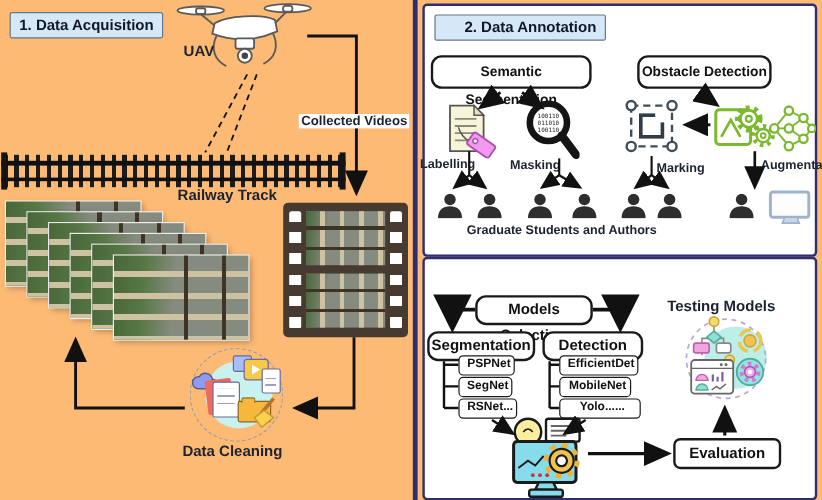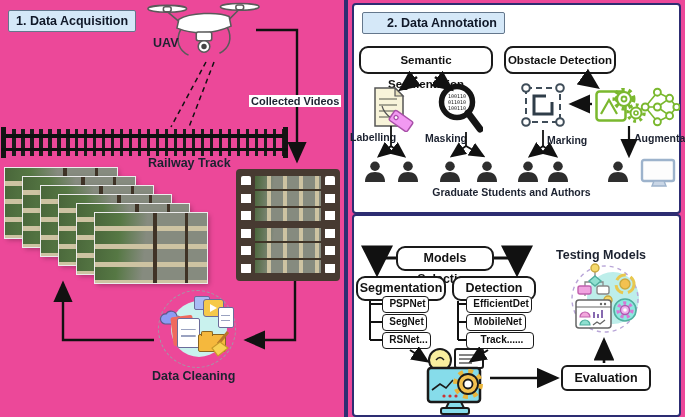--- a/index.html
+++ b/index.html
@@ -1,37 +1,37 @@
 <!DOCTYPE html>
 <html><head>
 <meta charset="utf-8">
 <style>
   html,body{margin:0;padding:0;background:#fff;}
-  #canvas{position:relative;width:685px;height:417px;background:#ec4899;overflow:hidden;
+  #canvas{position:relative;width:685px;height:417px;background:#fdba74;overflow:hidden;
           font-family:"Liberation Sans",sans-serif;}
   
   .sec{position:absolute;box-sizing:border-box;border:2.5px solid #2d2d72;border-radius:4px;background:#fff;}
   #sec2{left:352px;top:3px;width:329px;height:211px;}
   #sec3{left:352px;top:214px;width:329px;height:203px;}
   #divider{position:absolute;left:344px;top:0;width:3.5px;height:417px;background:#2d2d72;}
   
   .title{position:absolute;background:#d5e8f8;border:1.5px solid #64778c;border-radius:2px;
          font-weight:bold;font-size:12.5px;line-height:20px;color:#101828;padding:0 7px;white-space:nowrap;}
   #t1{left:8px;top:10px;}
   #t2{left:362px;top:12px;padding-left:24px;}
   #t3{left:362px;top:220px;}
   
   .lbl{position:absolute;font-weight:bold;color:#1c2230;white-space:nowrap;}
   .lbl12{font-size:12.5px;}
   .lbl10{font-size:10.5px;}
   
   .pbox{position:absolute;box-sizing:border-box;border:2px solid #1a1a1a;border-radius:9px;background:#fff;
         font-weight:bold;color:#111;text-align:center;}
   #b-semseg{left:359px;top:46px;width:134px;height:28px;font-size:11.5px;line-height:24px;}
-  #b-obstacle{left:504px;top:46px;width:112px;height:28px;font-size:11.5px;line-height:24px;}
+  #b-obstacle{left:531px;top:46px;width:112px;height:28px;font-size:11.5px;line-height:24px;}
   #b-models{left:396px;top:246px;width:98px;height:25px;font-size:12.5px;line-height:21px;}
   #b-seg{left:356px;top:276px;width:90px;height:25px;font-size:12.5px;line-height:21px;}
   #b-det{left:452px;top:276px;width:84px;height:25px;font-size:12.5px;line-height:21px;}
   #b-eval{left:561px;top:365px;width:90px;height:26px;font-size:12.5px;line-height:22px;border-radius:6px;}
   
   .mbox{position:absolute;box-sizing:border-box;height:17px;border:1.5px solid #1a1a1a;border-radius:4px;background:#fff;
         font-weight:bold;font-size:10px;line-height:14px;color:#111;padding-left:4px;white-space:nowrap;text-align:center;}
   
   #track{position:absolute;left:3px;top:129px;width:283px;height:27px;
          background:repeating-linear-gradient(90deg,#1c1c1c 0 3.5px,transparent 3.5px 9px);}
@@ -254,32 +254,32 @@
   <svg class="person" style="left:546px;top:161px">
       <use href="#sym-person"></use>
     </svg>
   <svg class="person" style="left:606px;top:161px">
       <use href="#sym-person"></use>
     </svg>
   <svg id="gmon" width="38" height="30" viewBox="0 0 38 30">
     <rect x="2" y="2" width="32" height="21" rx="2" fill="#fdfdfd" stroke="#9db3cc" stroke-width="2.4"></rect>
     <path d="M14,23 h10 l2,5 h-14 z" fill="#c9d6e6" stroke="#9db3cc" stroke-width="1.4"></path>
   </svg>
-  <div class="lbl lbl10" style="left:409px;top:186px;width:205px;text-align:center">Graduate Students and Authors</div>
+  <div class="lbl lbl10" style="left:389px;top:186px;width:205px;text-align:left">Graduate Students and Authors</div>
 
   <div class="pbox" id="b-models">Models Selection</div>
   <div class="pbox" id="b-seg">Segmentation</div>
   <div class="pbox" id="b-det">Detection</div>
 
   <div class="mbox" style="left:382px;top:296px;width:47px">PSPNet</div>
   <div class="mbox" style="left:382px;top:314px;width:45px">SegNet</div>
   <div class="mbox" style="left:382px;top:332px;width:49px">RSNet...</div>
   <div class="mbox" style="left:466px;top:296px;width:66px">EfficientDet</div>
   <div class="mbox" style="left:466px;top:314px;width:60px">MobileNet</div>
-  <div class="mbox" style="left:466px;top:332px;width:68px">Track......</div>
+  <div class="mbox" style="left:466px;top:332px;width:68px">Yolo......</div>
 
 
   <svg class="icon" style="left:424px;top:346px;width:64px;height:71px" viewBox="0 0 64 71">
     <rect x="31" y="3" width="28" height="19" rx="2" fill="#fff" stroke="#1a1a1a" stroke-width="2"></rect>
     <g stroke="#666" stroke-width="1.6">
         <line x1="35" y1="9" x2="54" y2="9"></line>
         <line x1="35" y1="13" x2="54" y2="13"></line>
         <line x1="35" y1="17" x2="48" y2="17"></line>
       </g>
     <circle cx="16" cy="14" r="11" fill="#f9ee9e" stroke="#1a1a1a" stroke-width="2"></circle>

